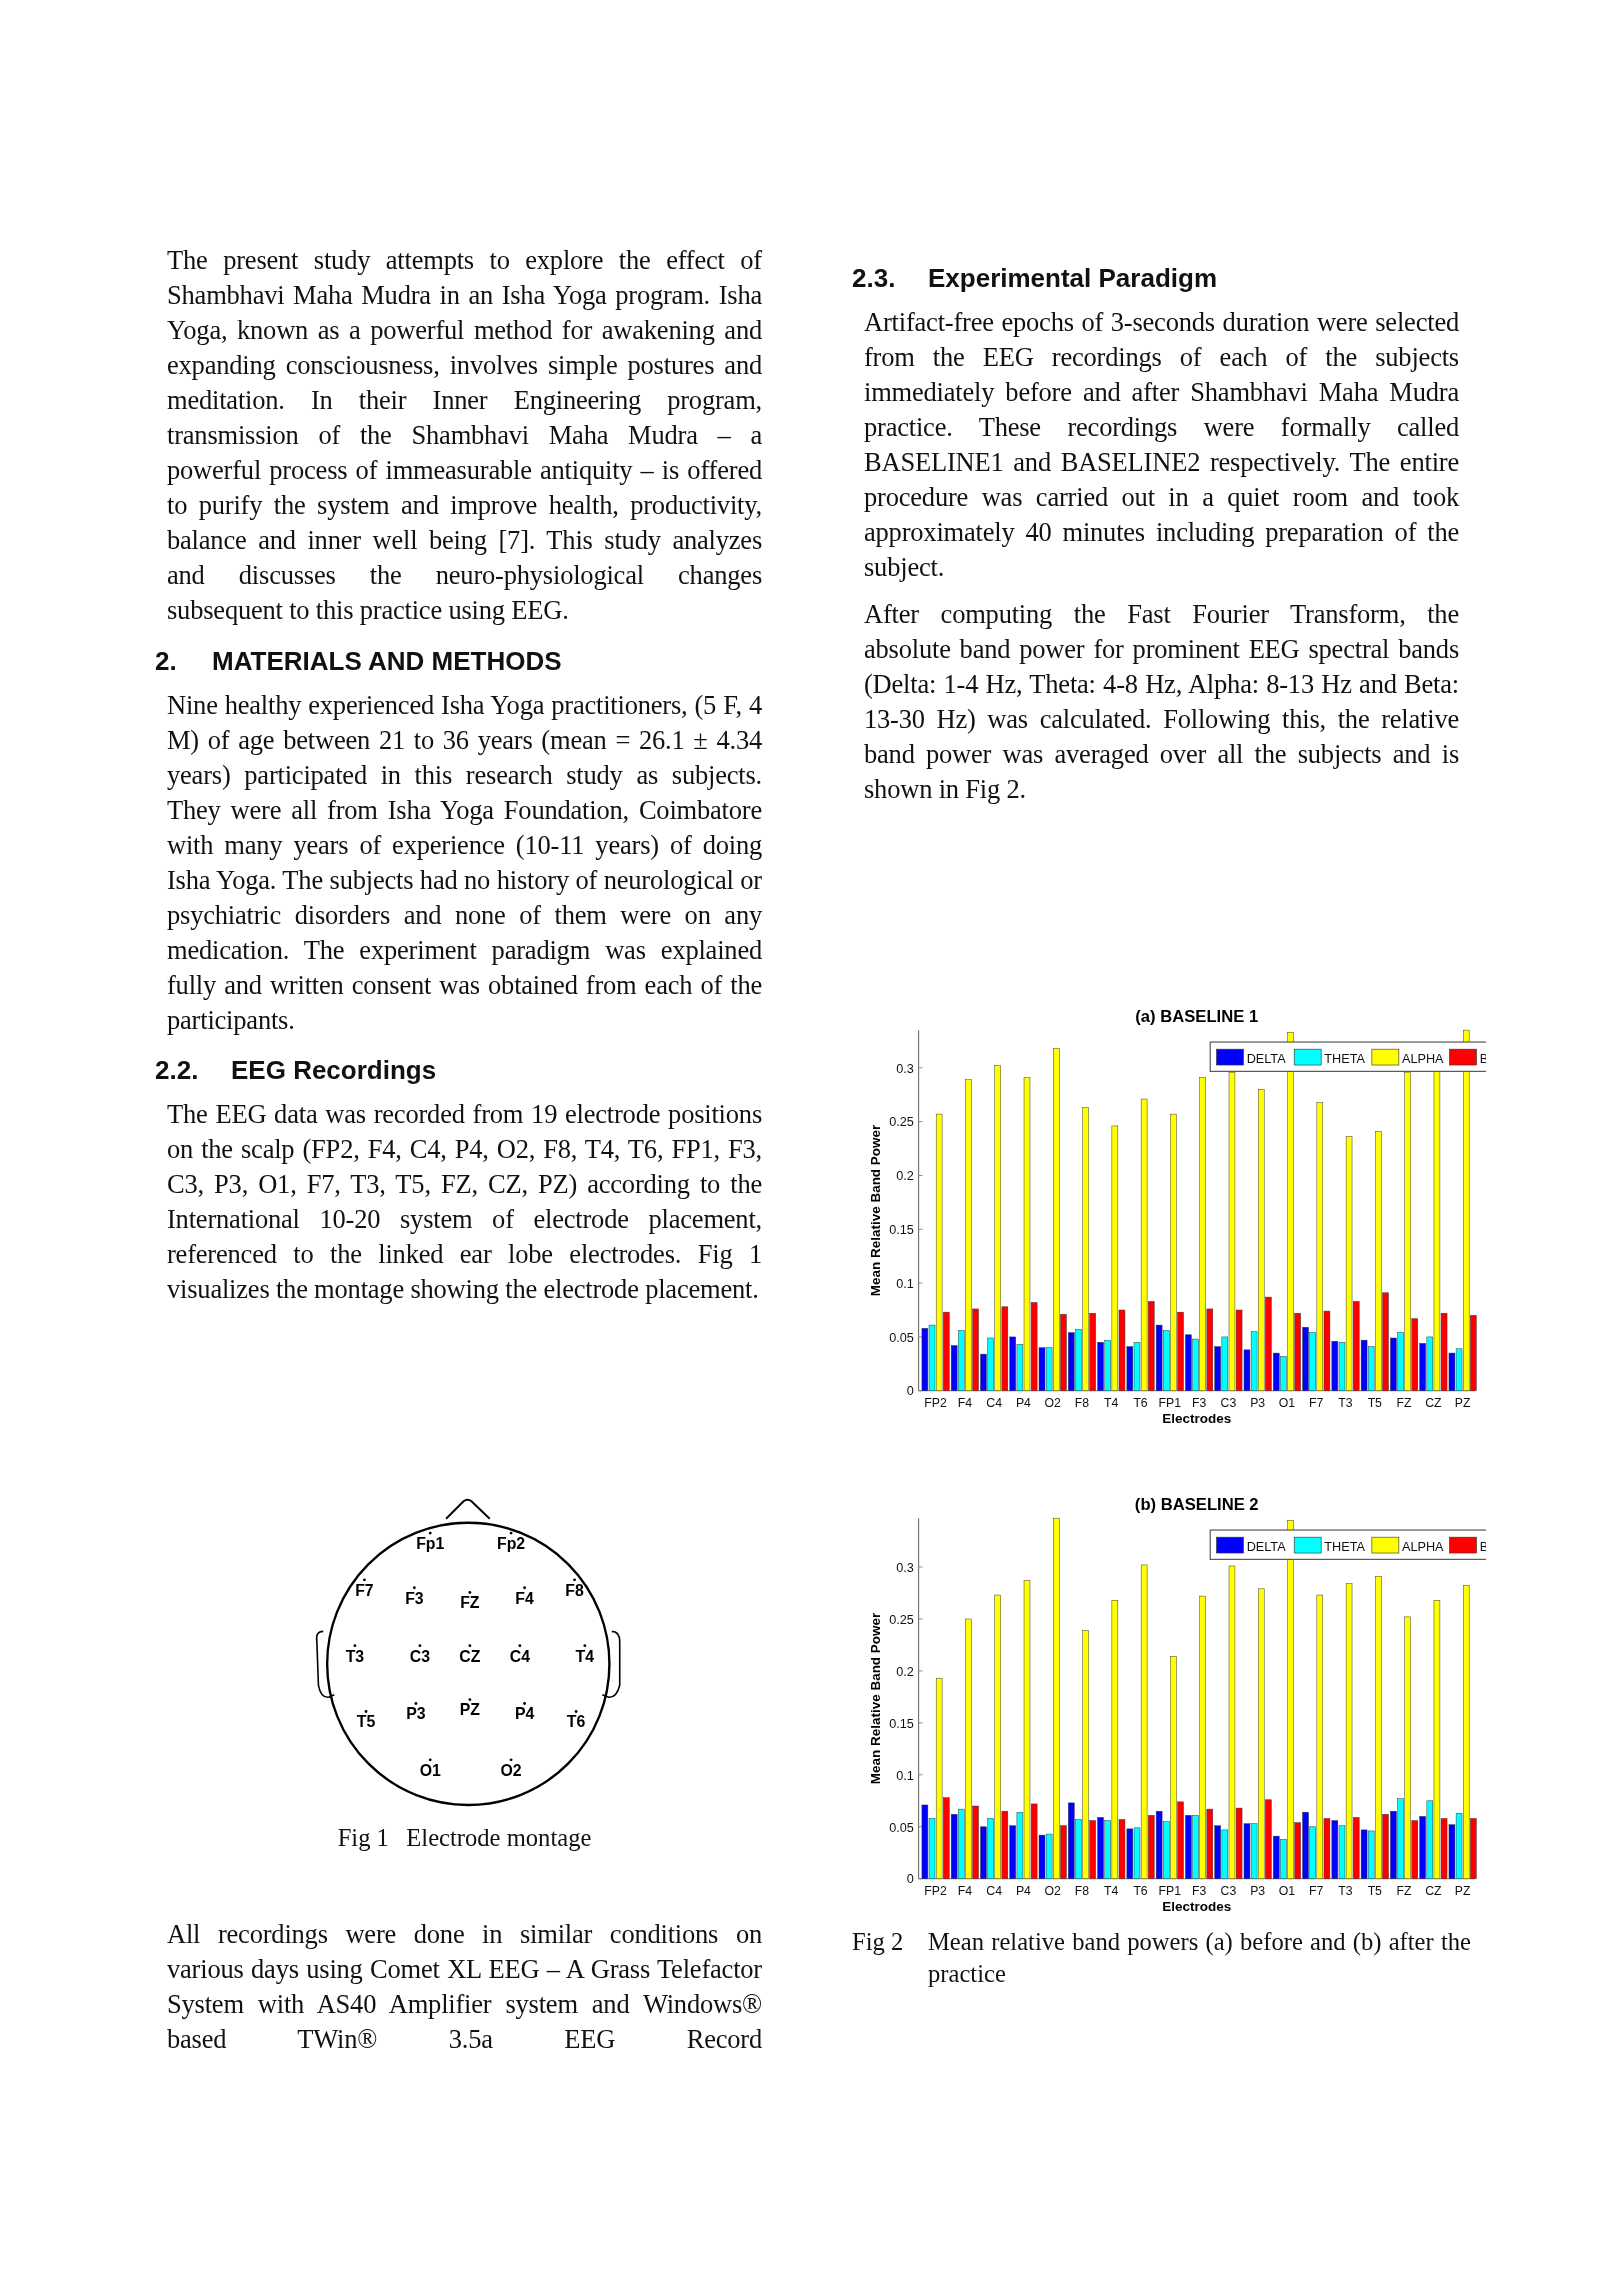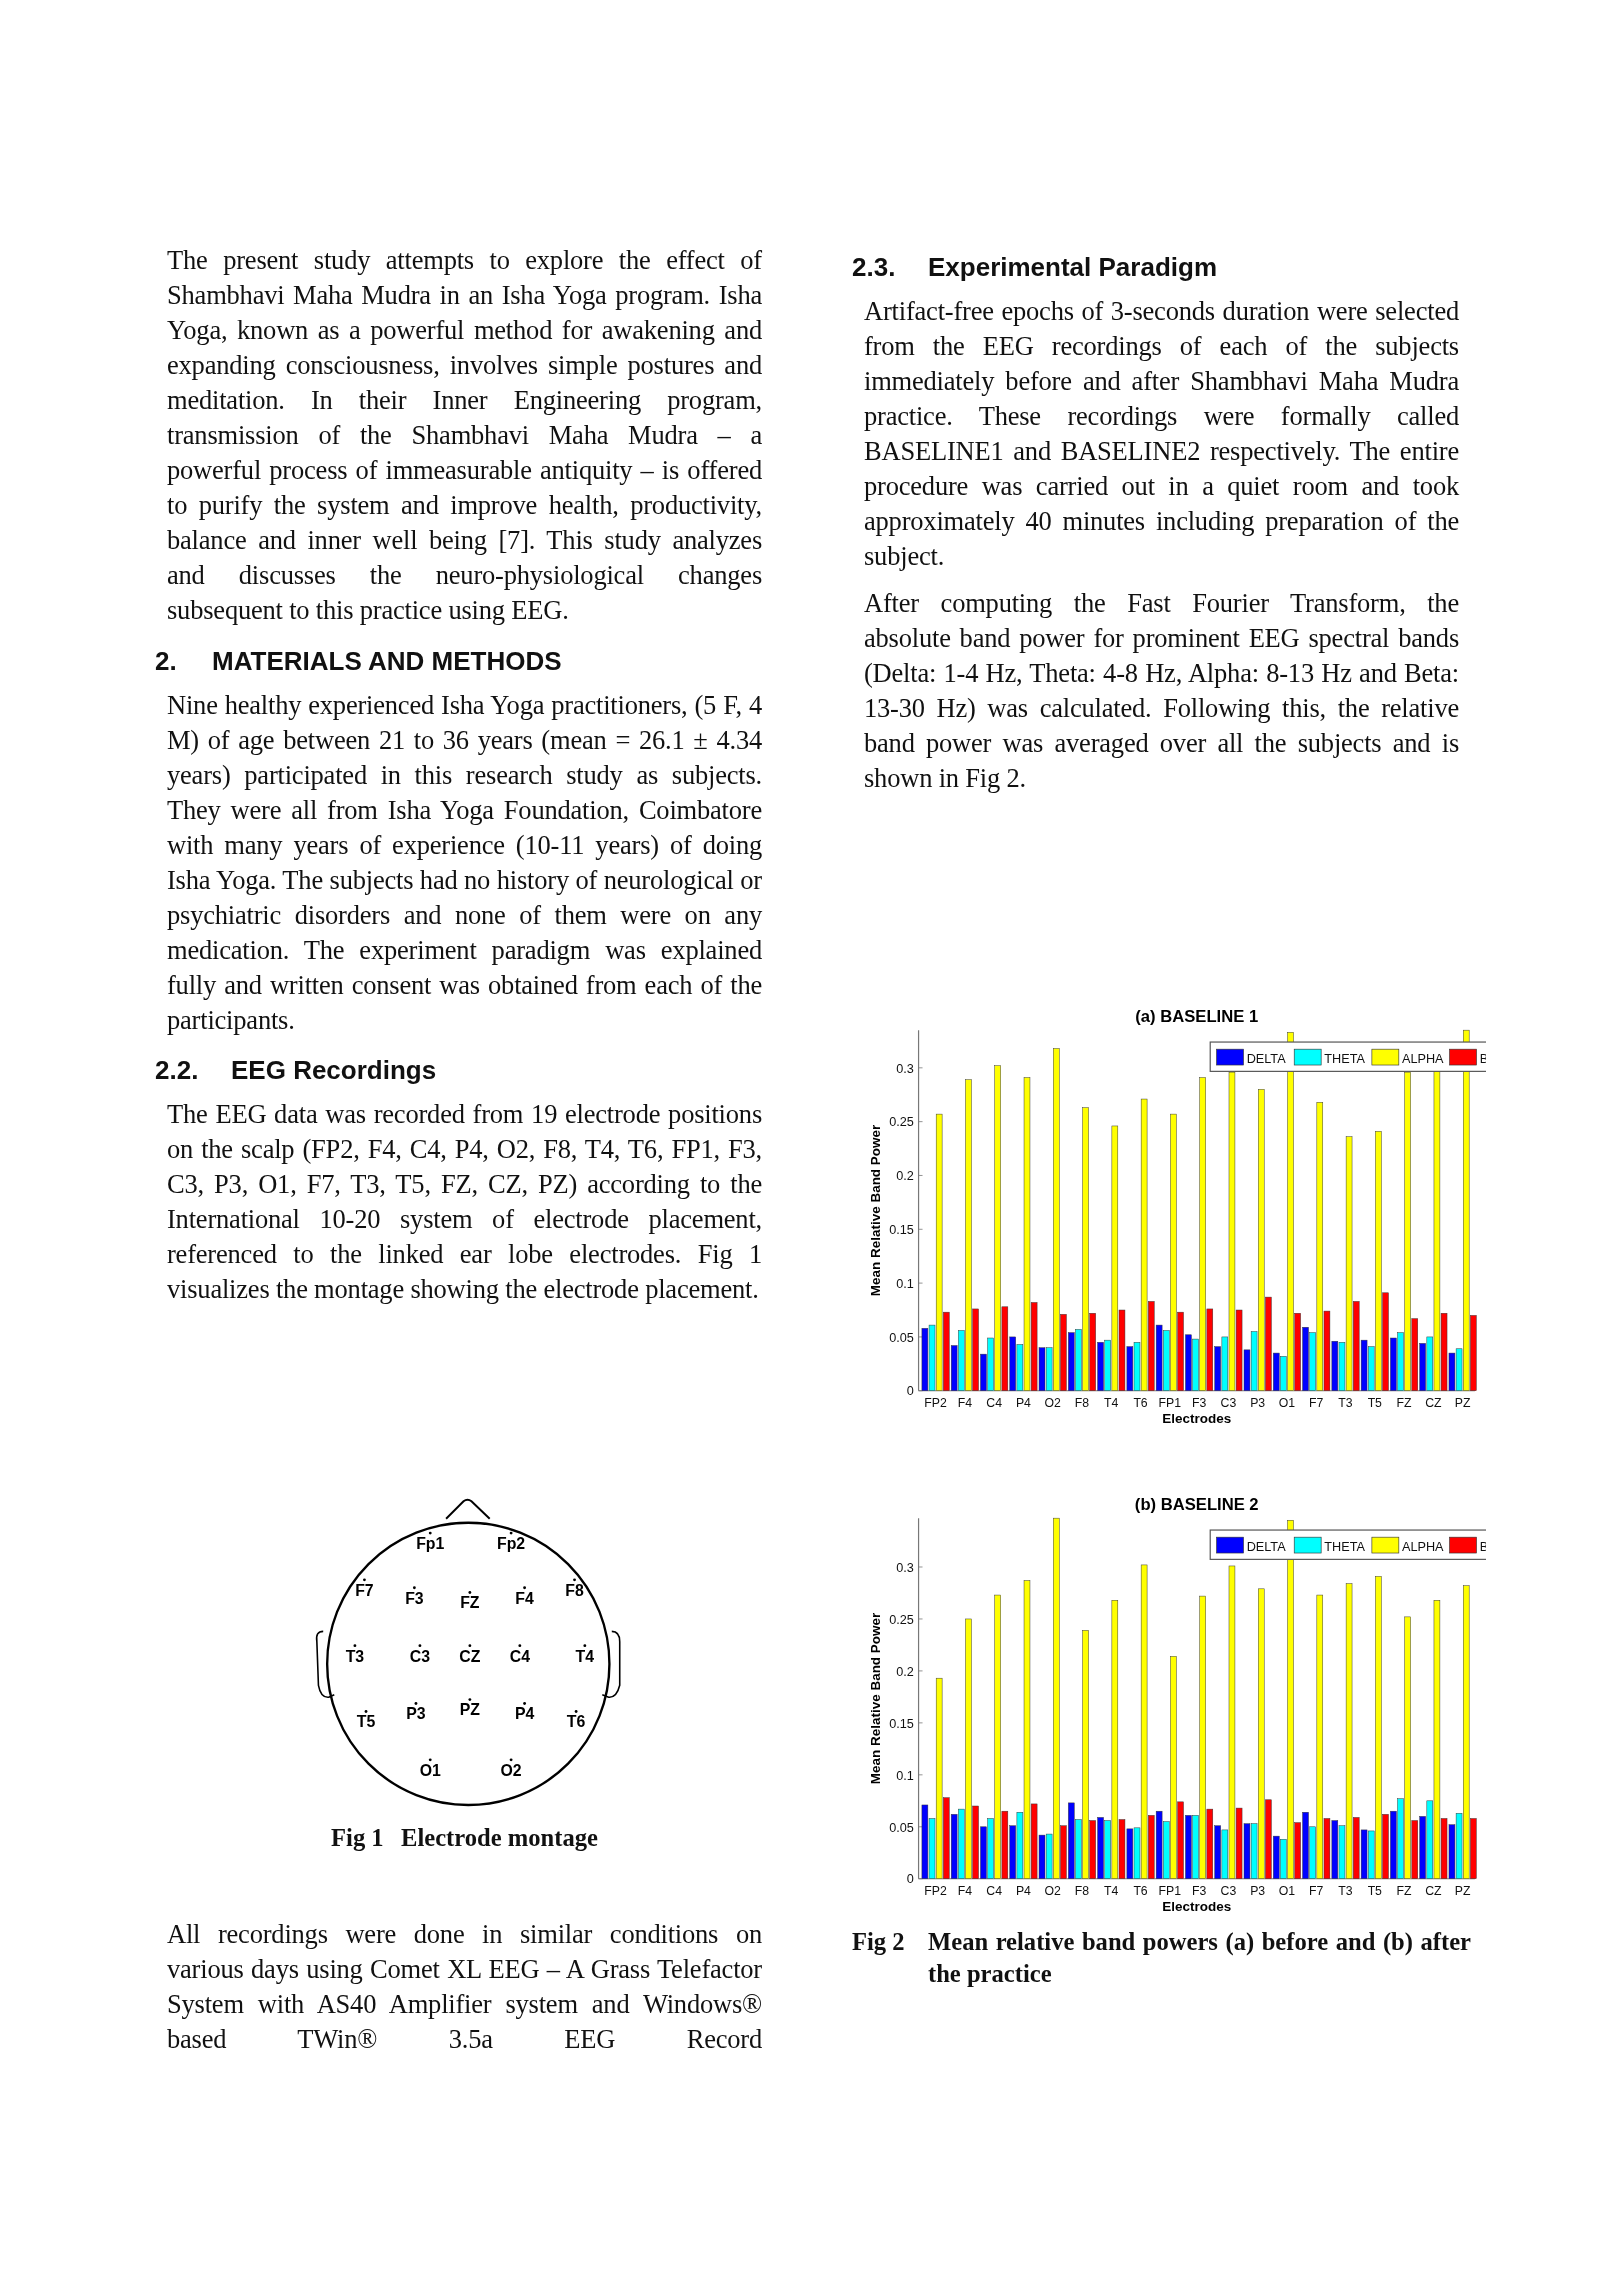--- a/index.html
+++ b/index.html
@@ -13,21 +13,21 @@
     letter-spacing:-0.2px;
   }
   h2.sec, h3.sub {
     font-family:"Liberation Sans", "DejaVu Sans", sans-serif;
     font-weight:bold; font-size:26px; margin:0; line-height:32px; color:#111;
   }
   h2.sec span.num, h3.sub span.num { display:inline-block; width:57px; }
   h3.sub span.num { width:76px; }
   .fig1 { position:absolute; left:301px; top:1495px; width:333px; height:333px; }
   .caption {
-    font-family:"Liberation Serif", "DejaVu Serif", serif; font-size:24.6px; line-height:32px;font-weight:bold;
+    font-family:"Liberation Serif", "DejaVu Serif", serif; font-size:24.6px; line-height:32px;
   }
   .fig1cap { position:absolute; left:155px; width:619px; top:1822px; text-align:center; }
   .fig1cap span.lab { margin-right:17.4px; }
   .chart { position:absolute; left:852px; width:634px; }
   .chart-a { top:1000px; height:432px; }
   .chart-b { top:1488px; height:432px; }
   .fig2cap { position:absolute; left:852px; top:1926px; width:619px; display:flex; }
   .fig2cap .lab { width:76px; flex:none; }
   .fig2cap .txt { flex:1; text-align:justify; }
   svg text { font-family:"Liberation Sans", "DejaVu Sans", sans-serif; }
@@ -139,21 +139,21 @@
 <div class="caption fig1cap">
   <span class="lab">Fig 1</span><span>Electrode montage</span>
 </div>
 
 <div class="col" style="left:155px; top:1905px;">
   <p class="body" style="text-align-last:justify;">All recordings were done in similar conditions on various days using Comet XL EEG – A Grass Telefactor System with AS40 Amplifier system and Windows® based TWin® 3.5a EEG Record</p>
 </div>
 
 <div class="col col-right">
 
-  <h3 class="sub" style="margin-top:20px;">
+  <h3 class="sub" style="margin-top:31px;">
     <span class="num">2.3.</span><span>Experimental Paradigm</span>
   </h3>
   <p class="body" style="margin-top:11px;">Artifact-free epochs of 3-seconds duration were selected from the EEG recordings of each of the subjects immediately before and after Shambhavi Maha Mudra practice. These recordings were formally called BASELINE1 and BASELINE2 respectively. The entire procedure was carried out in a quiet room and took approximately 40 minutes including preparation of the subject.</p>
 
   <p class="body" style="margin-top:11px;">After computing the Fast Fourier Transform, the absolute band power for prominent EEG spectral bands (Delta: 1-4 Hz, Theta: 4-8 Hz, Alpha: 8-13 Hz and Beta: 13-30 Hz) was calculated. Following this, the relative band power was averaged over all the subjects and is shown in Fig 2.</p>
 </div>
 
 <div class="chart chart-a">
   <svg id="chart0" width="634" height="432" viewBox="0 0 800 545">
       <text x="435" y="28" text-anchor="middle" font-size="21" font-weight="bold" fill="#000">(a) BASELINE 1</text>

